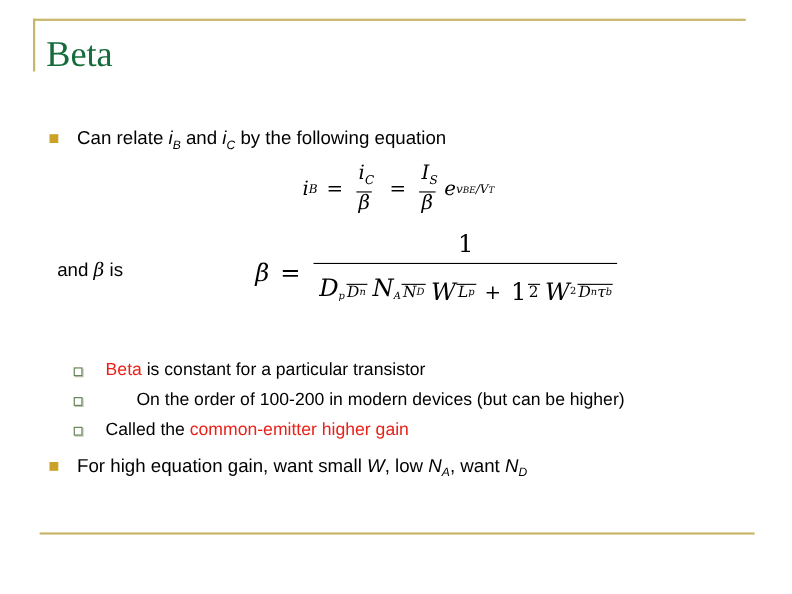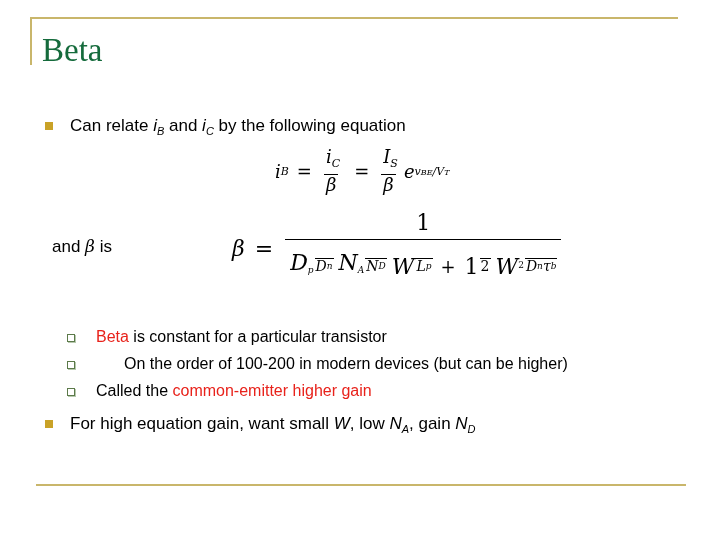--- a/index.html
+++ b/index.html
@@ -151,14 +151,14 @@
 <div class="sq-hollow" style="left:67px; top:361px;"></div>
 <div class="sub" style="left:96px; top:354px;margin-left:28px;">On the order of 100-200 in modern devices (but can be higher)</div>
 
 <div class="sq-hollow" style="left:67px; top:388px;"></div>
 <div class="sub" style="left:96px; top:381px;">
   <span>Called the </span><span class="red">common-emitter higher gain</span>
 </div>
 
 <div class="sq-fill" style="left:45px; top:420px;"></div>
 <div class="text" style="left:70px; top:413px;">
-  <span>For high equation gain, want small </span><span class="it">W</span><span>, low </span><span class="it">N</span><span class="subscr">A</span><span>, gain </span><span class="it">N</span><span class="subscr">D</span>
+  <span>For high equation gain, want small </span><span class="it">W</span><span>, low </span><span class="it">N</span><span class="subscr">A</span><span>, want </span><span class="it">N</span><span class="subscr">D</span>
 </div>
 
 </body></html>

